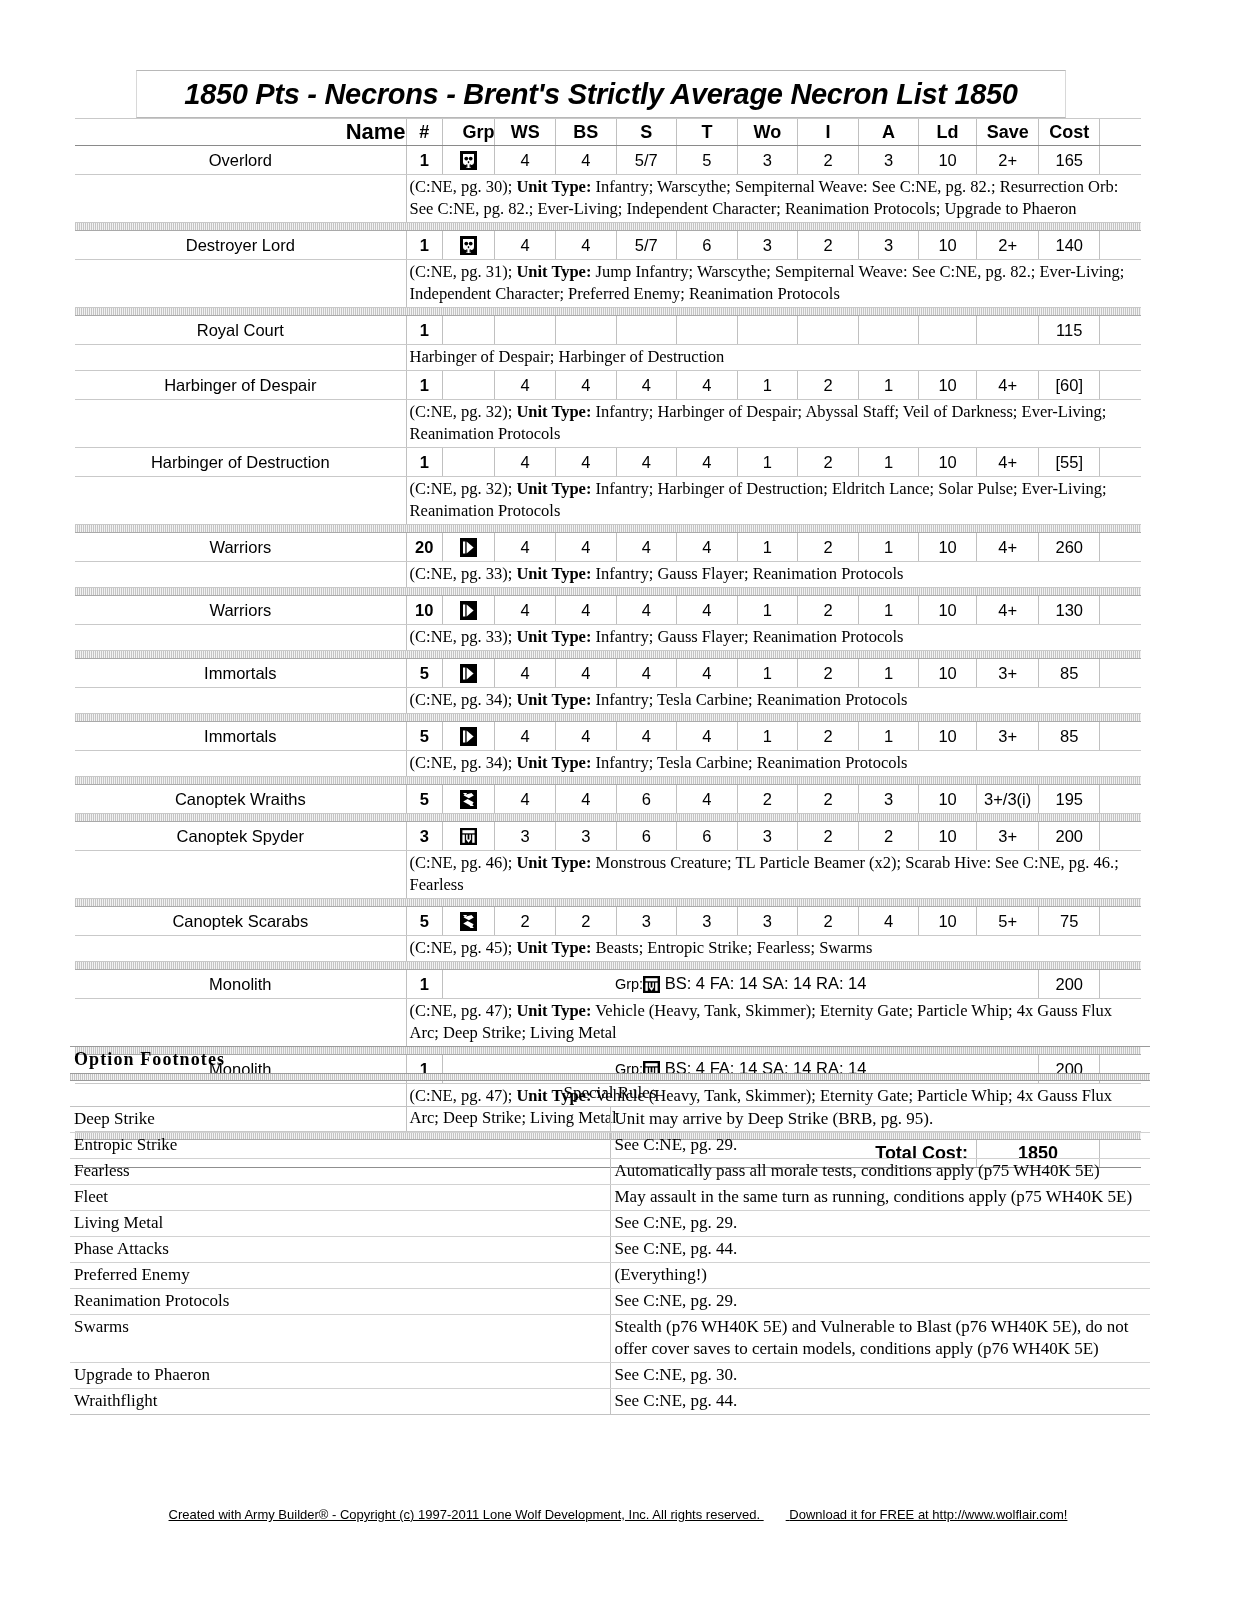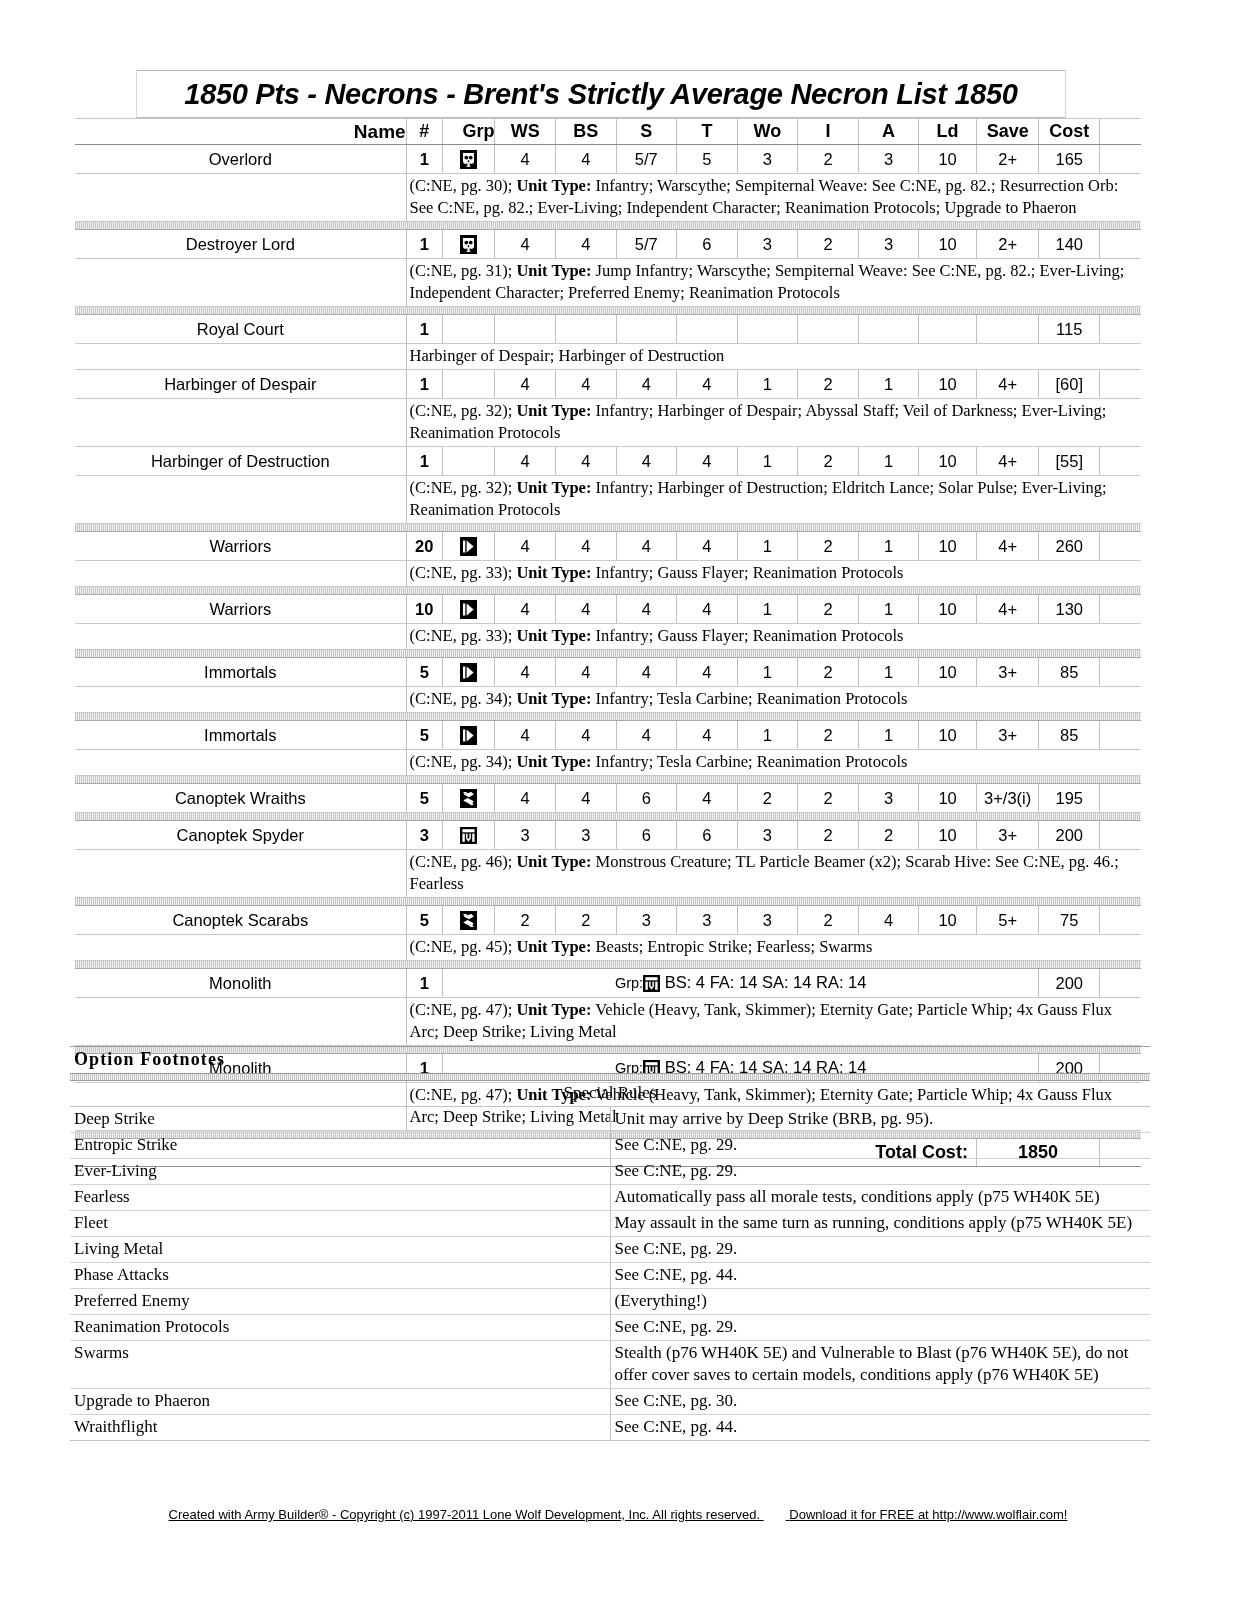--- a/index.html
+++ b/index.html
@@ -34,21 +34,21 @@
     font-weight:bold;font-size:18px;
     border-top:1px solid #c9c9c9;border-bottom:1px solid #8a8a8a;
     height:25px;
   }
   .statrow td{
     border-bottom:1px solid #c9c9c9;
     height:28px;text-align:center;
   }
   .vline{border-left:1px solid #c0c0c0;}
   .nm{text-align:right;padding-right:7px;font-size:17px;}
-  .hdr .nm{font-size:19px;}
+  .hdr .nm{font-size:22px;}
   .num{font-weight:bold;}
   .desc td{
     font-family:"Liberation Serif", serif;
     font-size:16.5px;line-height:22px;
     text-align:left;padding:1px 2px 2px 3px;
     border-bottom:1px solid #c9c9c9;
     vertical-align:top;
   }
   .desc b{font-weight:bold;}
   .sep td{
@@ -523,24 +523,20 @@
           </tr>
           <tr>
             <td class="fname">Deep Strike</td>
             <td>Unit may arrive by Deep Strike (BRB, pg. 95).</td>
           </tr>
           <tr>
             <td class="fname">Entropic Strike</td>
             <td>See C:NE, pg. 29.</td>
           </tr>
           <tr>
-            <td class="fname">Ever-Living</td>
-            <td>See C:NE, pg. 29.</td>
-          </tr>
-          <tr>
             <td class="fname">Fearless</td>
             <td>Automatically pass all morale tests, conditions apply (p75 WH40K 5E)</td>
           </tr>
           <tr>
             <td class="fname">Fleet</td>
             <td>May assault in the same turn as running, conditions apply (p75 WH40K 5E)</td>
           </tr>
           <tr>
             <td class="fname">Living Metal</td>
             <td>See C:NE, pg. 29.</td>

